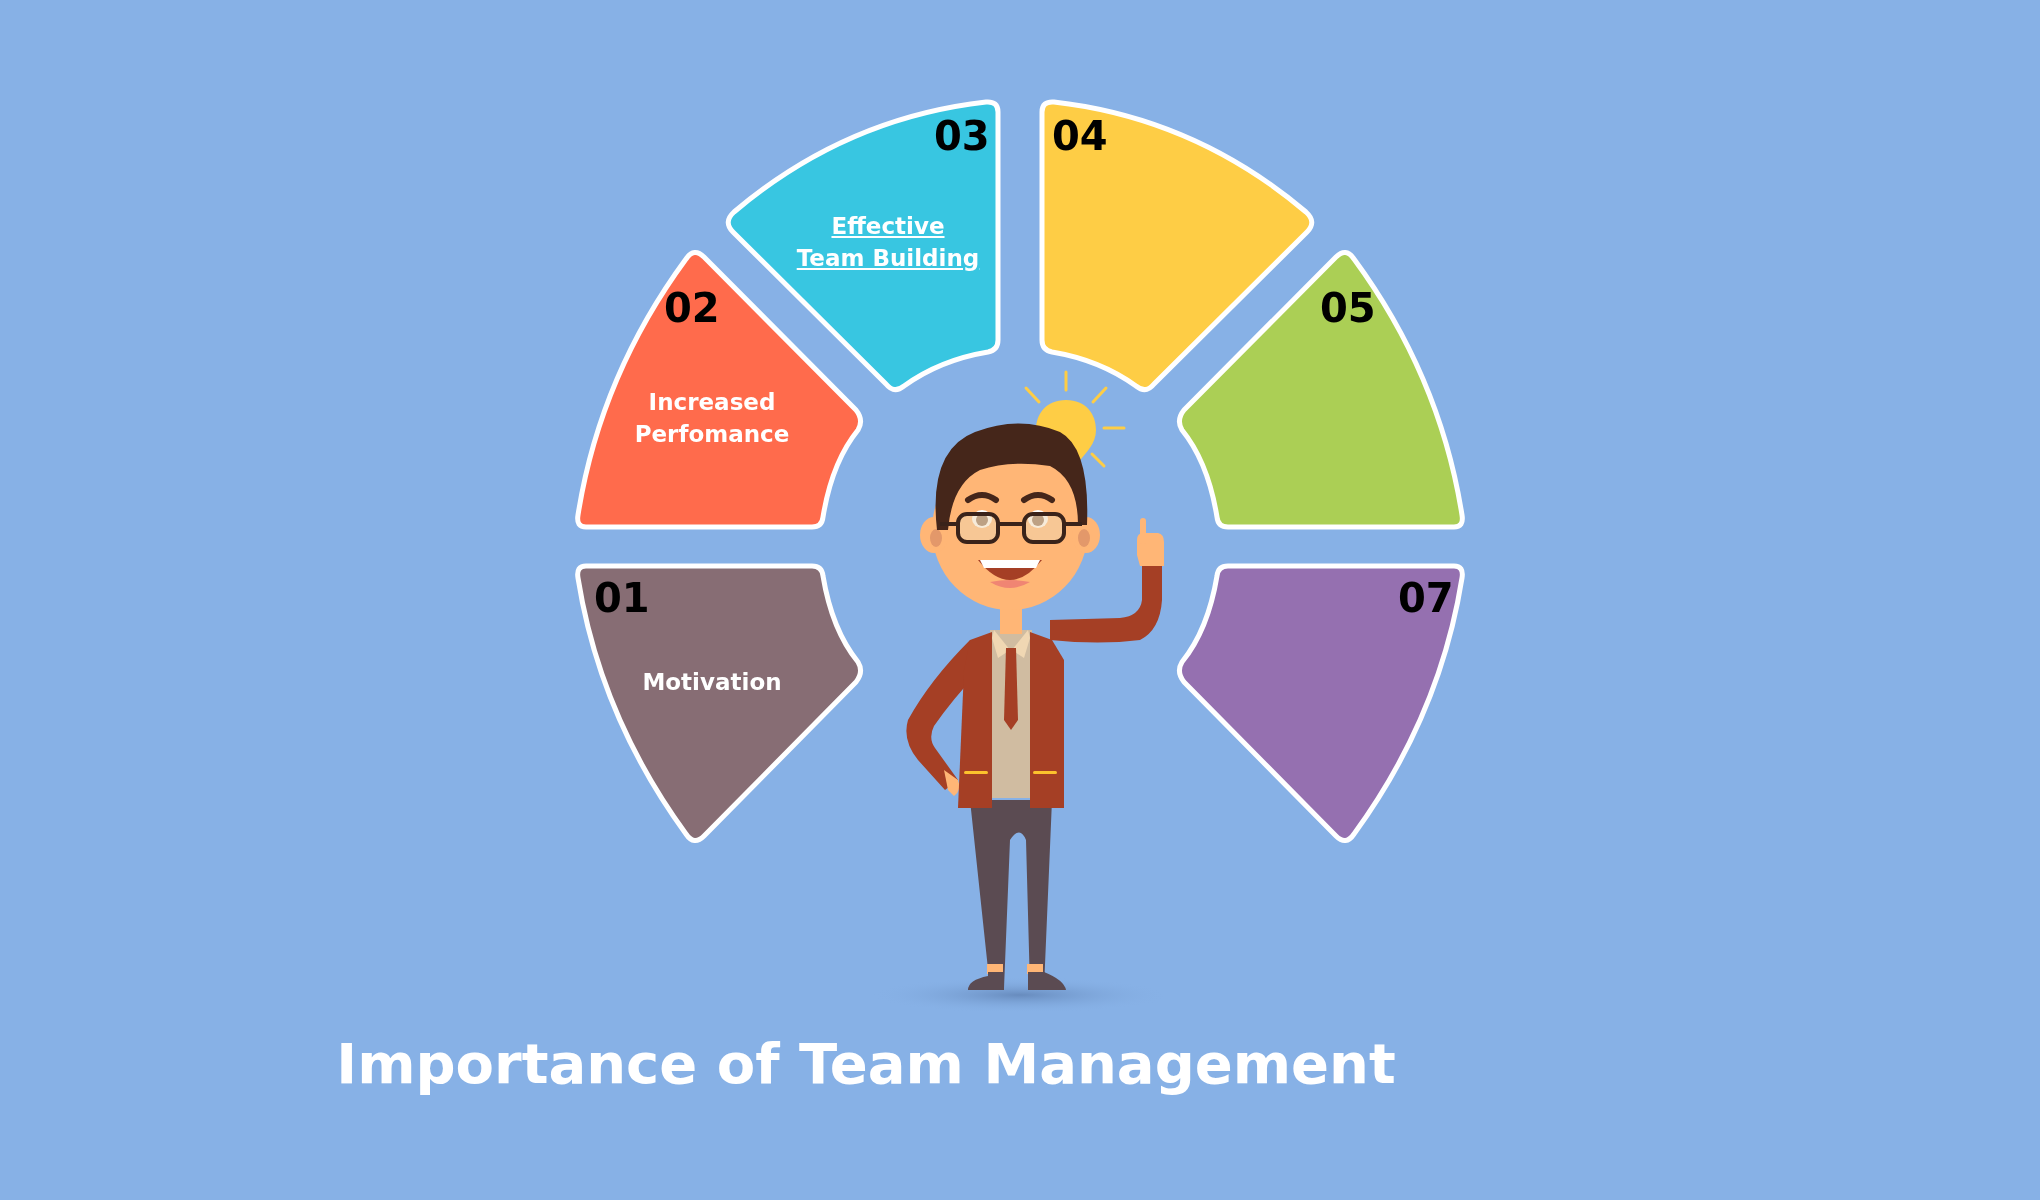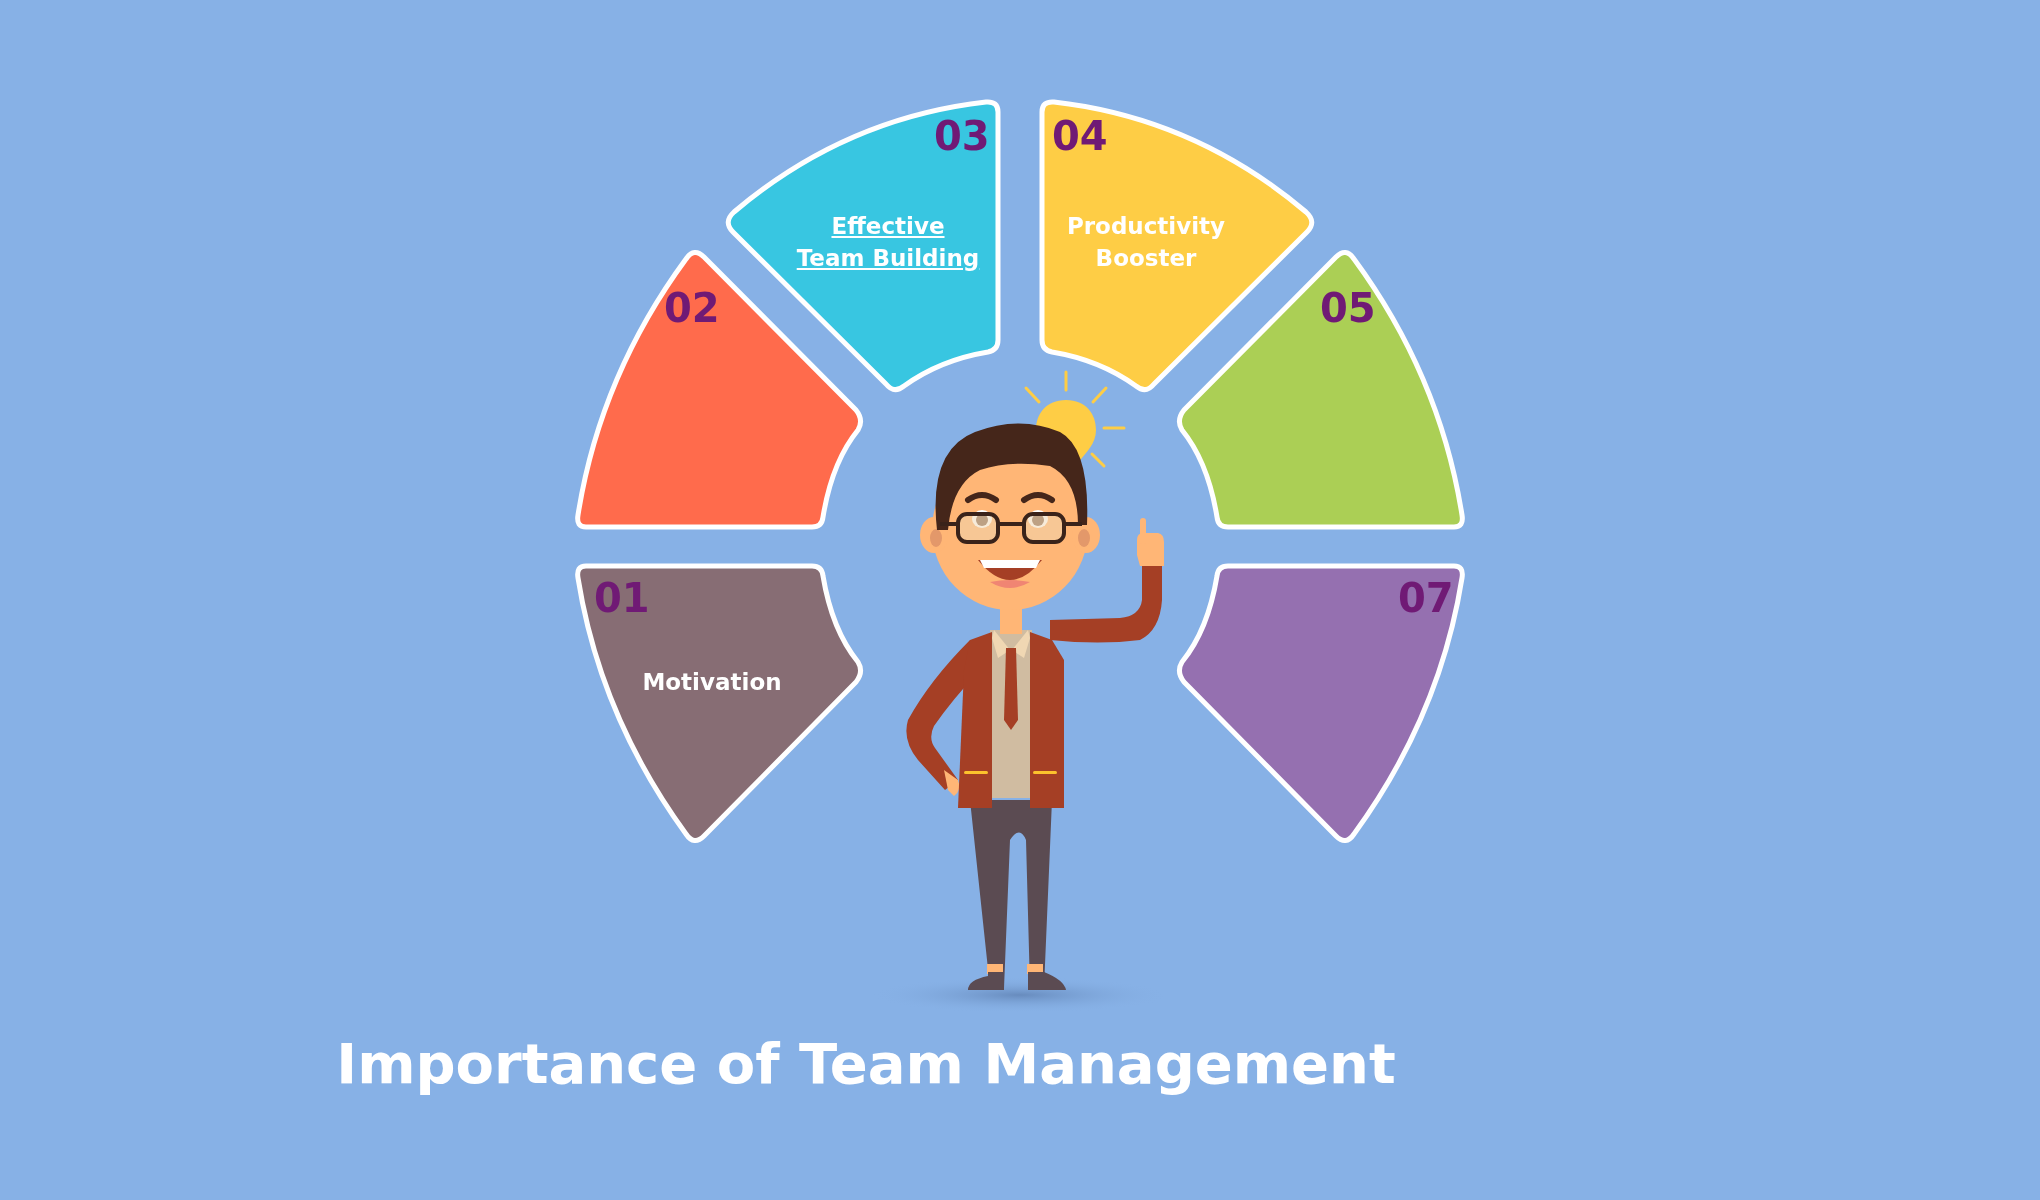--- a/index.html
+++ b/index.html
@@ -6,21 +6,21 @@
     body {
       width: 2040px; height: 1200px; overflow: hidden;
       background: #87b1e6;
       font-family: "Liberation Sans", "DejaVu Sans", sans-serif;
       position: relative;
     }
     .canvas { position: absolute; left: 0; top: 0; width: 2040px; height: 1200px; }
     svg.diagram { position: absolute; left: 0; top: 0; }
     .seg-shape { stroke: #ffffff; stroke-width: 5; stroke-linejoin: round; }
     .seg-num {
-      position: absolute; color: #701a75; font-weight: 700;
+      position: absolute; color: #000000; font-weight: 700;
       font-size: 40px; line-height: 1; letter-spacing: 0px;
       font-family: "DejaVu Sans", sans-serif;
     }
     .seg-label {
       position: absolute; color: #ffffff; font-weight: 700;
       font-size: 23px; line-height: 32px; text-align: center;
       width: 240px; white-space: pre-line;
       font-family: "DejaVu Sans", sans-serif;
     }
     .title {
@@ -134,19 +134,19 @@
   </svg>
 
   <div class="seg-num" style="left:594px; top:578px;">01</div>
   <div class="seg-num" style="left:664px; top:288px;">02</div>
   <div class="seg-num" style="left:934px; top:116px;">03</div>
   <div class="seg-num" style="left:1052px; top:116px;">04</div>
   <div class="seg-num" style="left:1320px; top:288px;">05</div>
   <div class="seg-num" style="left:1398px; top:578px;">07</div>
 
   <div class="seg-label" style="left:592px; top:666px;">Motivation</div>
+  <div class="seg-label" style="left:592px; top:386px;">Increased
+Perfomance</div>
   <div class="seg-label" style="left:768px; top:210px;text-decoration:underline;">Effective
 Team Building</div>
-  <div class="seg-label" style="left:1026px; top:210px;">Productivity
-Booster</div>
 
   <div class="title">Importance of Team Management</div>
 </div>
 
 </body></html>

